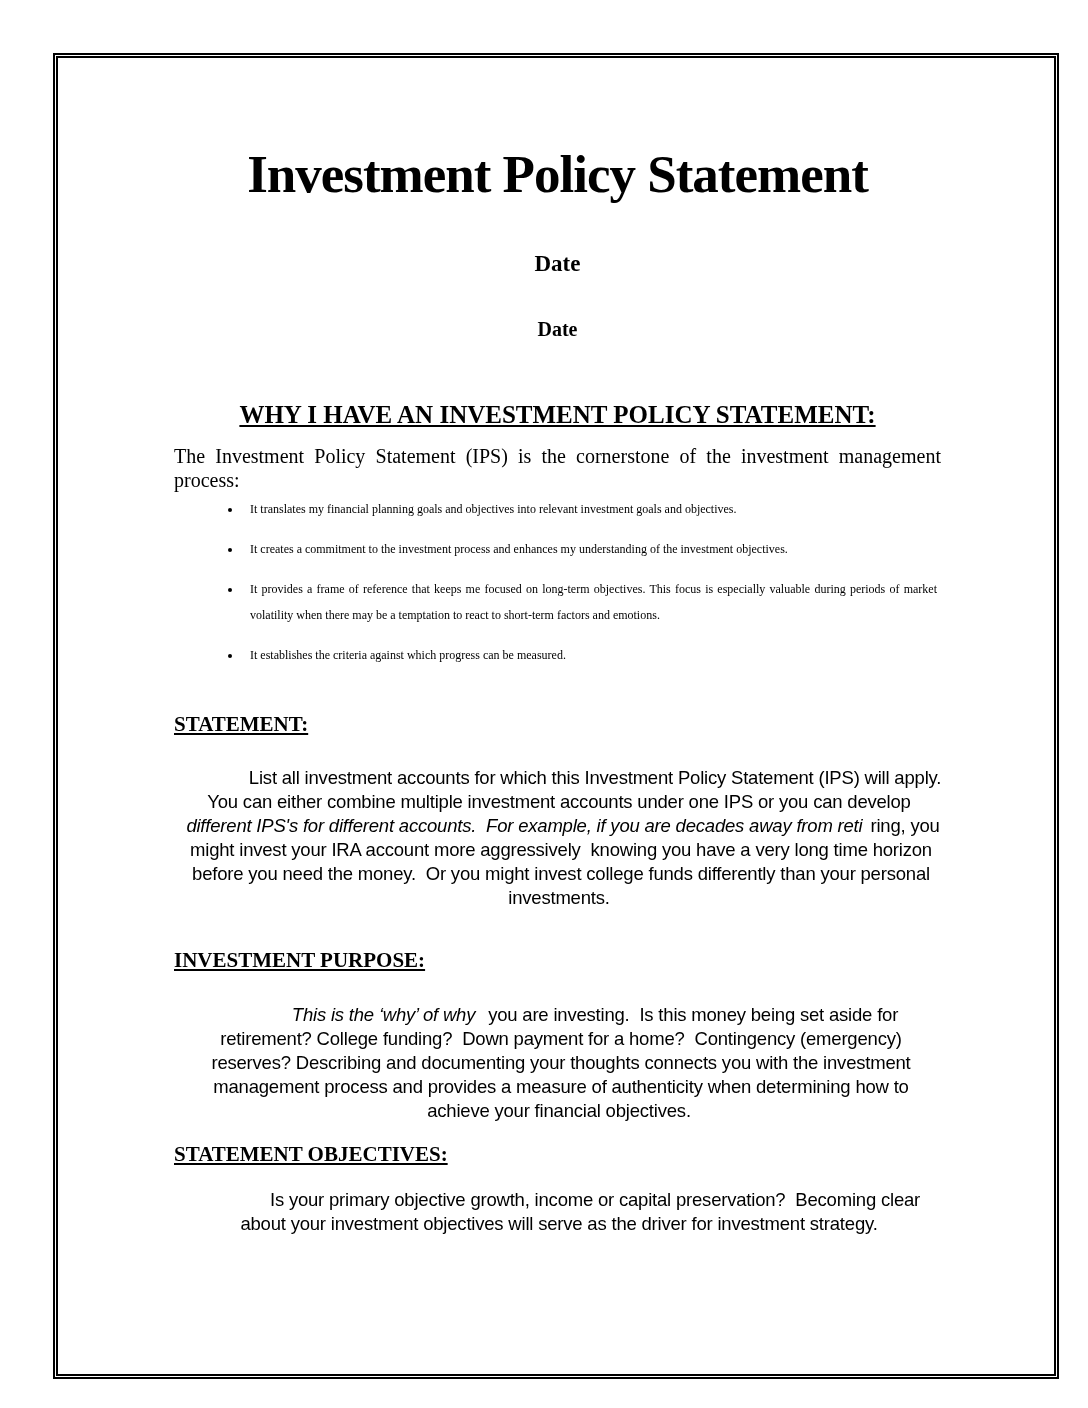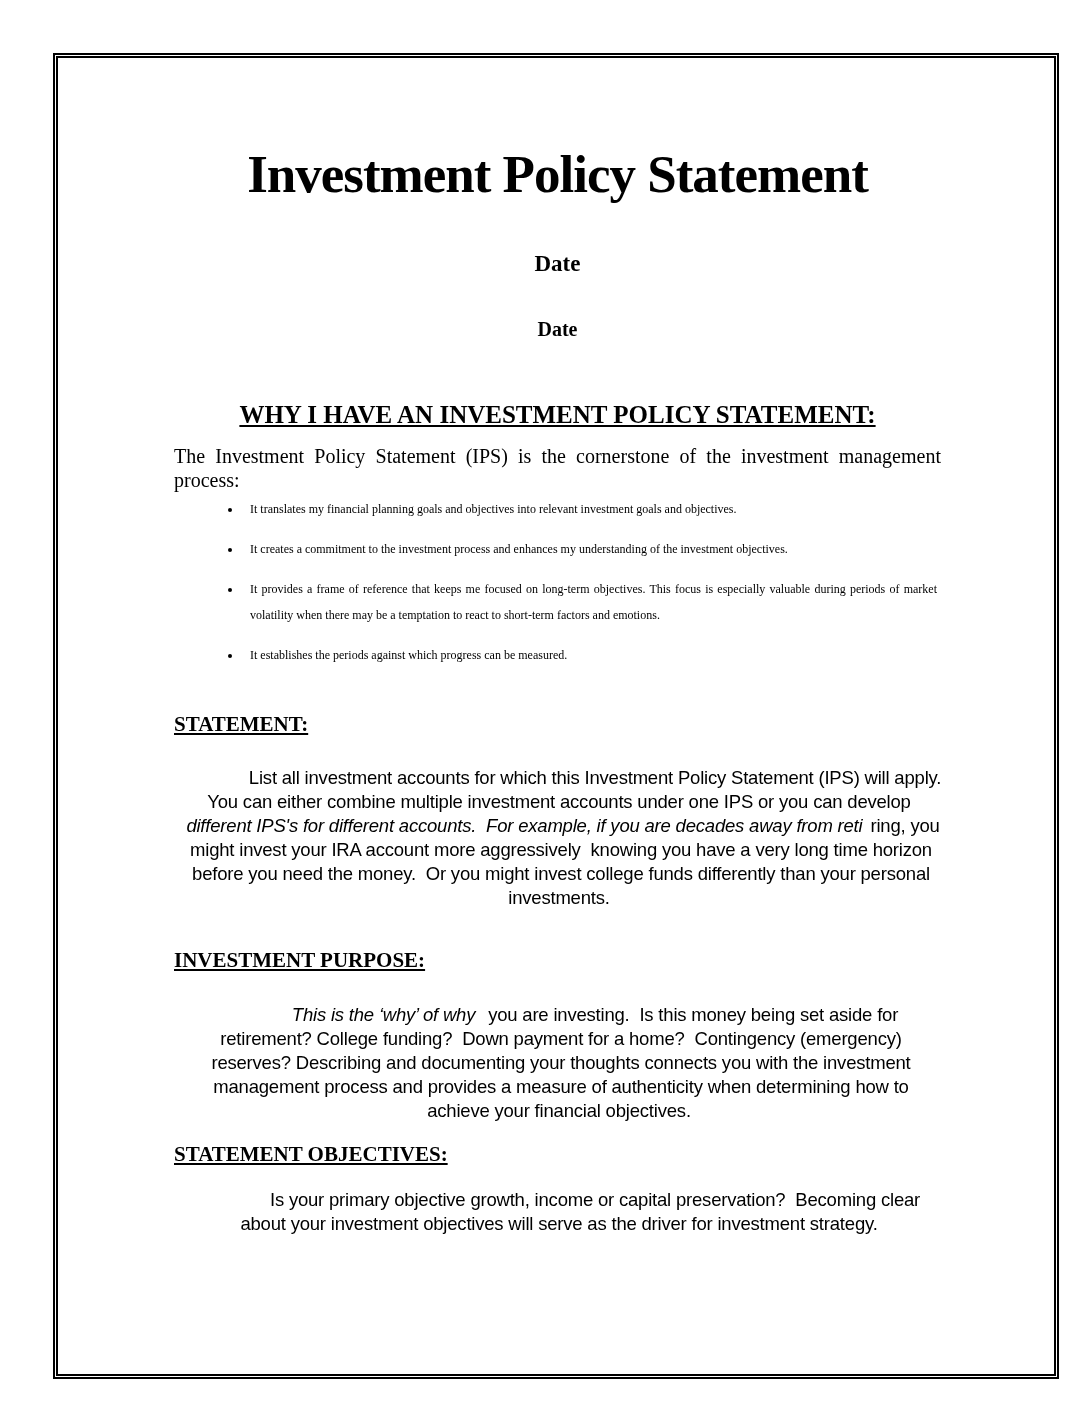--- a/index.html
+++ b/index.html
@@ -116,21 +116,21 @@
   <div class="date-label">Date</div>
 
   <h2 class="why-heading">WHY I HAVE AN INVESTMENT POLICY STATEMENT:</h2>
 
   <p class="intro-paragraph">The Investment Policy Statement (IPS) is the cornerstone of the investment management process:</p>
 
   <ul class="bullet-list">
       <li>It translates my financial planning goals and objectives into relevant investment goals and objectives.</li>
       <li>It creates a commitment to the investment process and enhances my understanding of the investment objectives.</li>
       <li>It provides a frame of reference that keeps me focused on long-term objectives. This focus is especially valuable during periods of market volatility when there may be a temptation to react to short-term factors and emotions.</li>
-      <li>It establishes the periods against which progress can be measured.</li>
+      <li>It establishes the criteria against which progress can be measured.</li>
     </ul>
 
   <h2 class="section-heading accounts-heading">STATEMENT:</h2>
 
   <p class="sans-paragraph accounts-para"><span>List all investment accounts for which this Investment Policy Statement (IPS) will apply. You can either combine multiple investment accounts under one IPS or you can develop </span><i>different IPS's for different accounts.  For example, if you are decades away from reti</i><span>ring, you might invest your IRA account more aggressively  knowing you have a very long time horizon before you need the money.  Or you might invest college funds differently than your personal investments.</span></p>
 
   <h2 class="section-heading purpose-heading">INVESTMENT PURPOSE:</h2>
 
   <p class="sans-paragraph purpose-para"><i>This is the ‘why’ of why </i><span>you are investing.  Is this money being set aside for retirement? College funding?  Down payment for a home?  Contingency (emergency) reserves? Describing and documenting your thoughts connects you with the investment management process and provides a measure of authenticity when determining how to achieve your financial objectives.</span></p>
 

